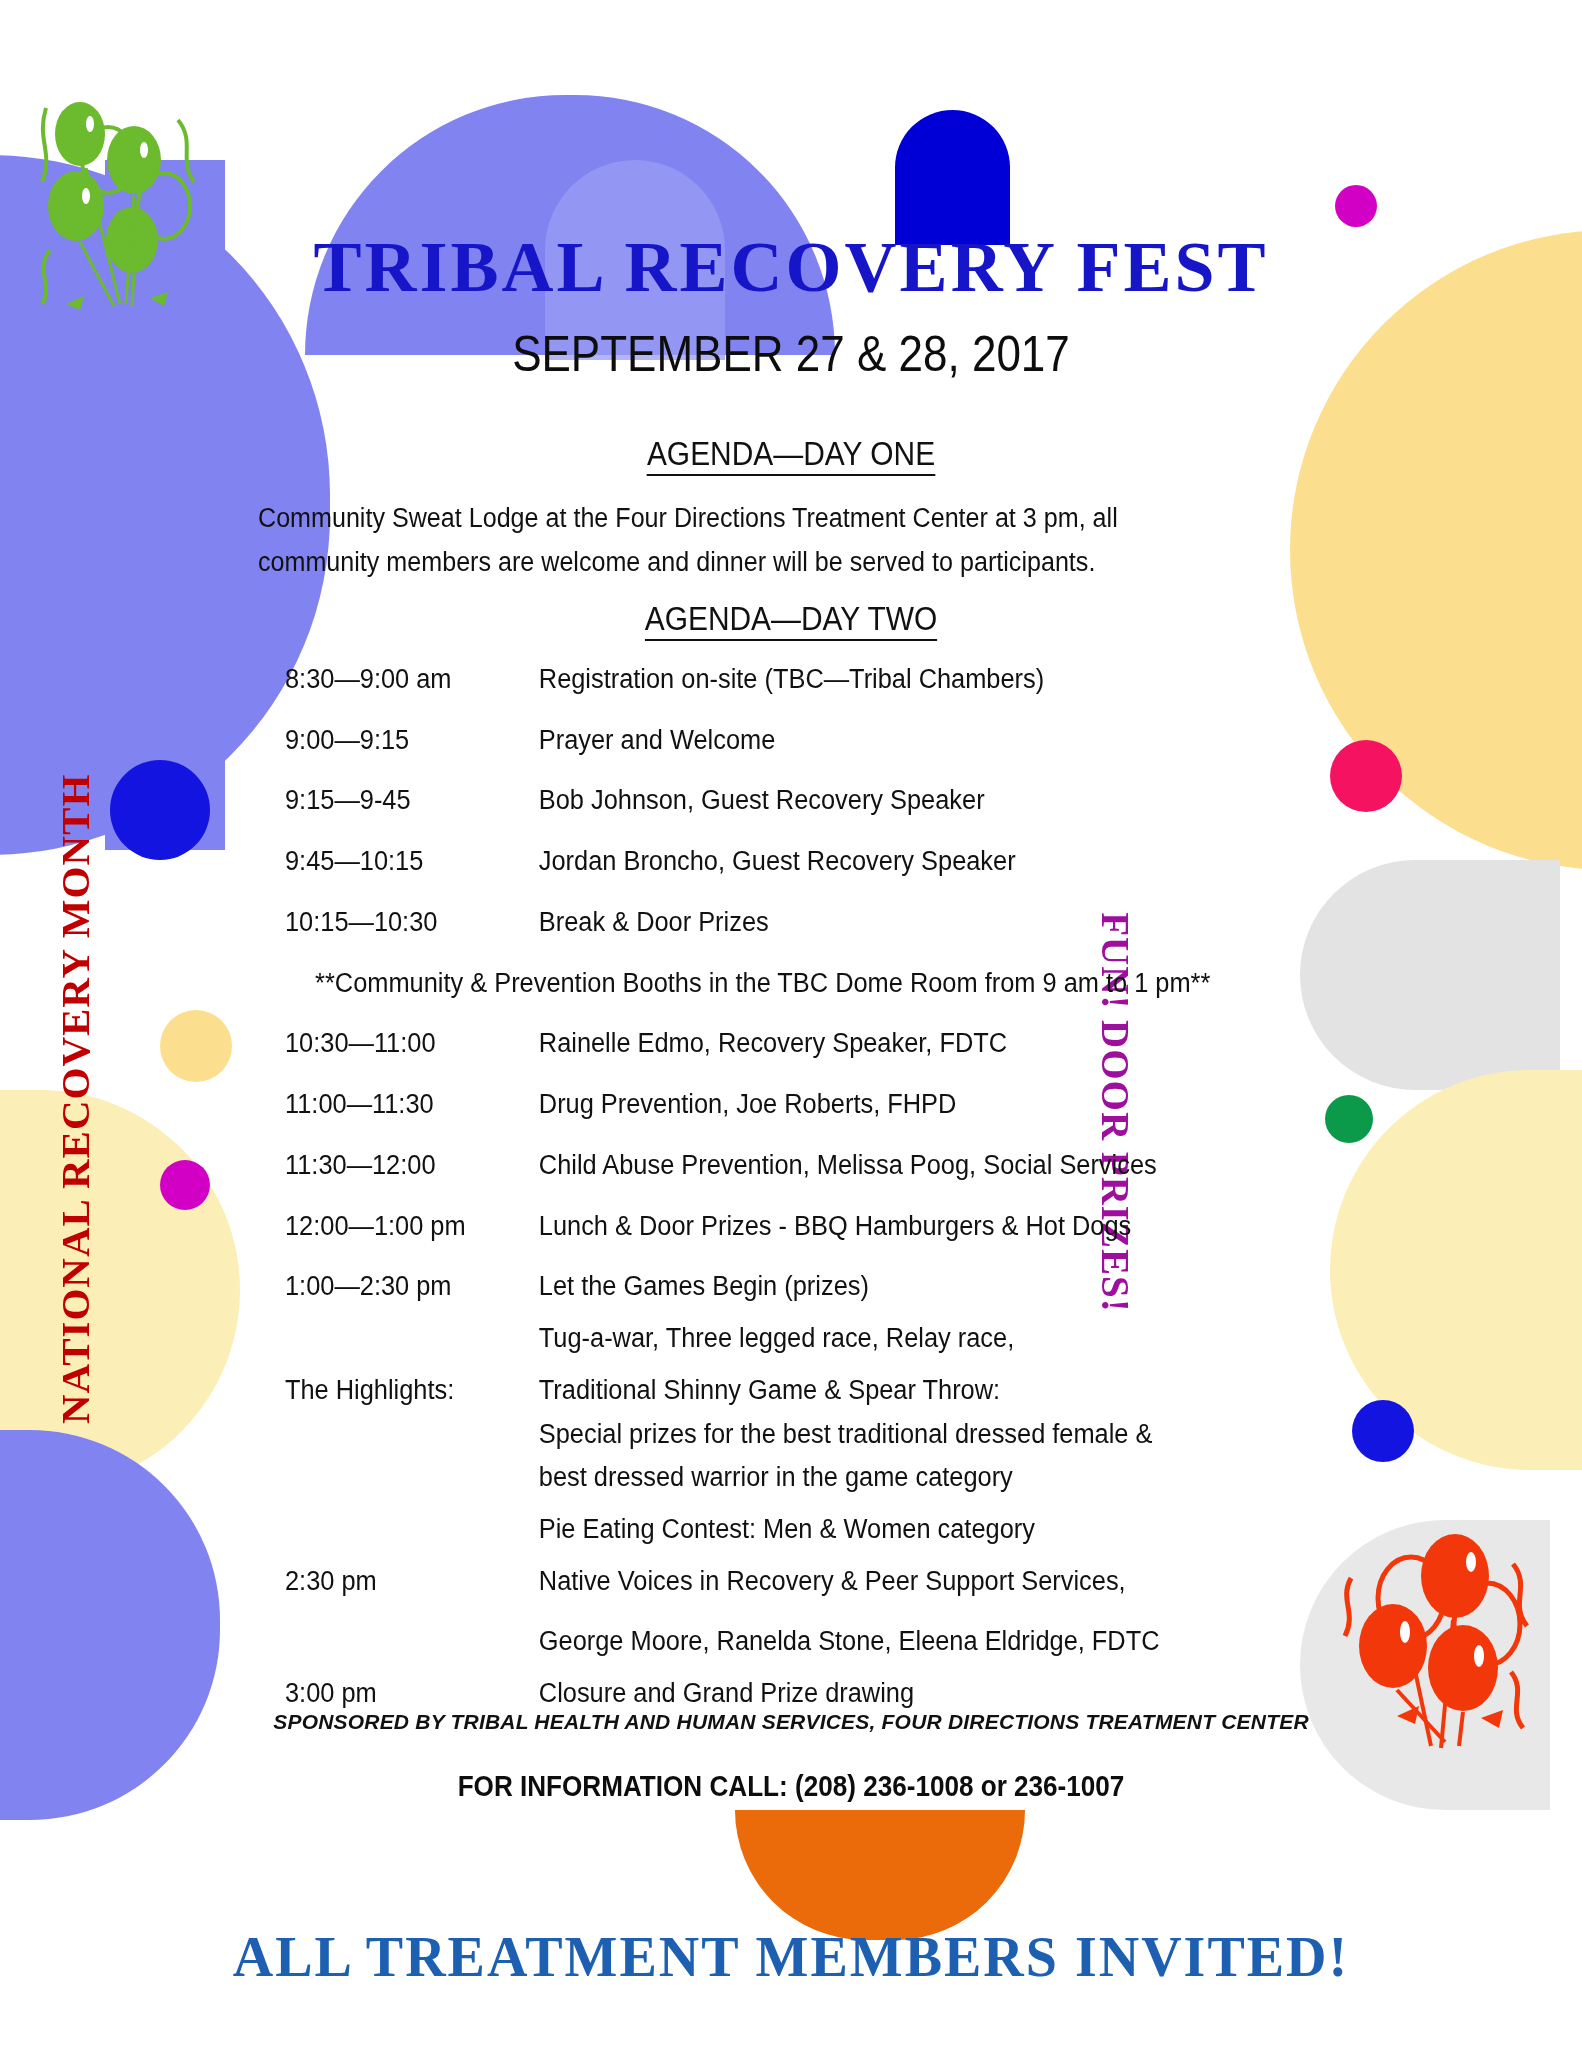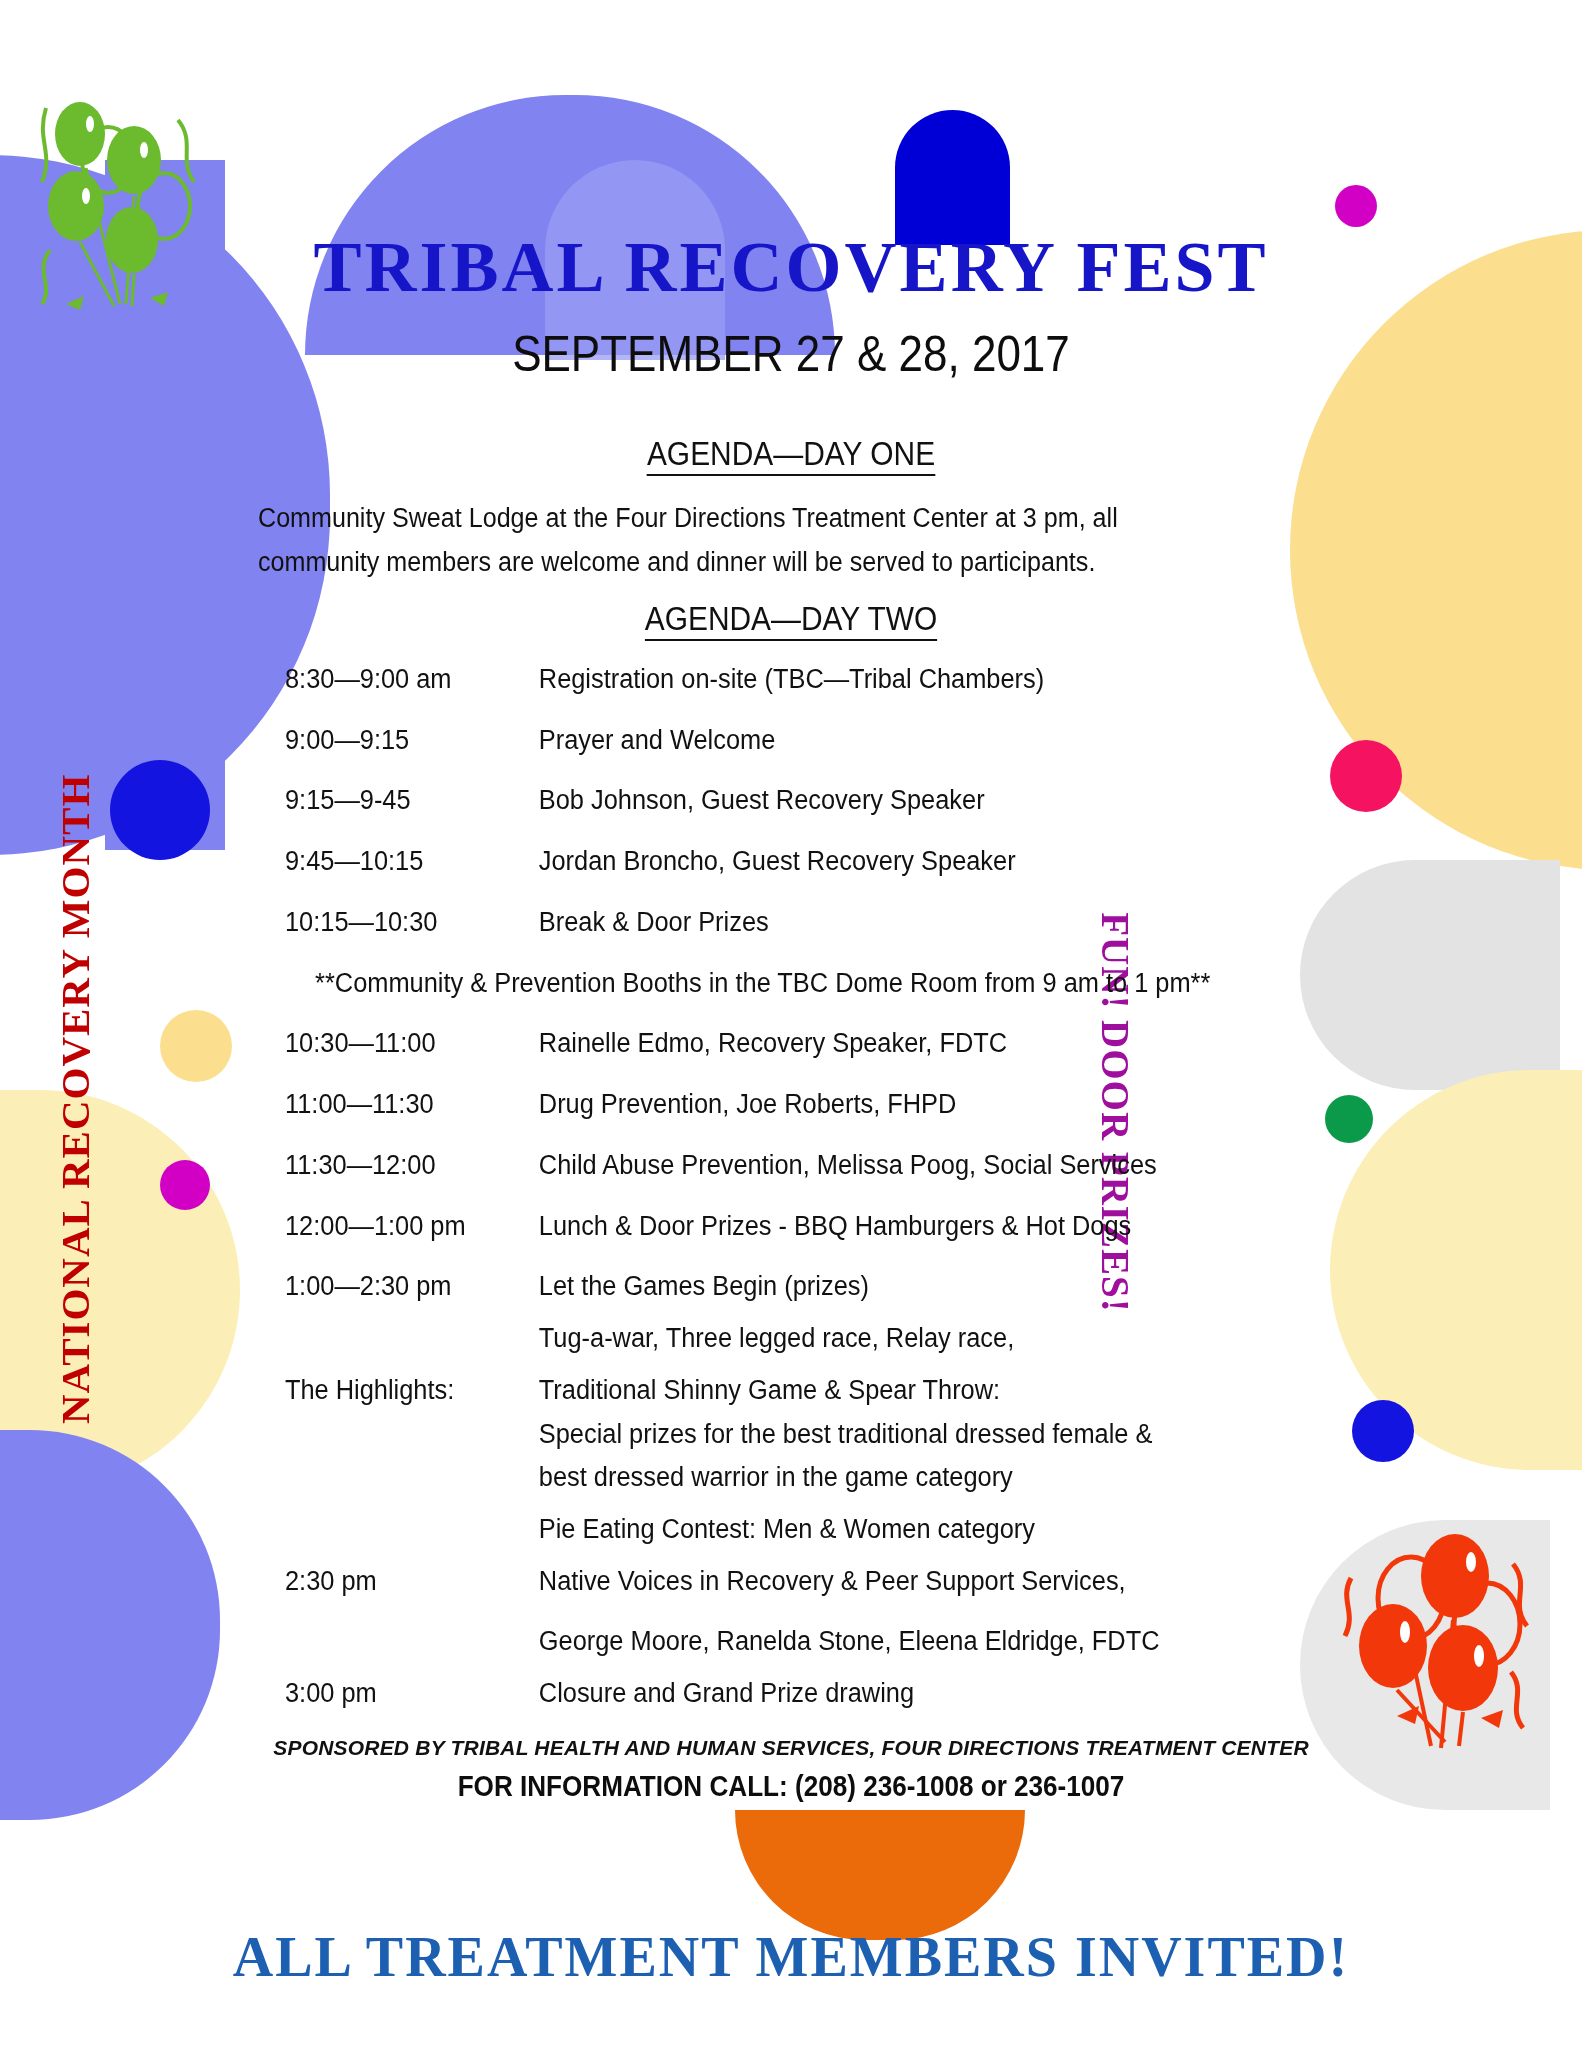--- a/index.html
+++ b/index.html
@@ -219,21 +219,20 @@
     position:absolute;
     left:0;right:0;
     top:1710px;
     text-align:center;
     font-style:italic;
     font-weight:bold;
     font-size:21px;
     color:#111;
     font-family:"Liberation Sans Narrow","Liberation Sans",sans-serif;
     letter-spacing:.2px;
-    margin-top:26px;
   }
   .callinfo{
     position:absolute;
     left:0;right:0;
     top:1770px;
     text-align:center;
     font-weight:bold;
     font-size:29px;
     color:#0d0d0d;
     font-family:"Liberation Sans Narrow","Liberation Sans",sans-serif;

